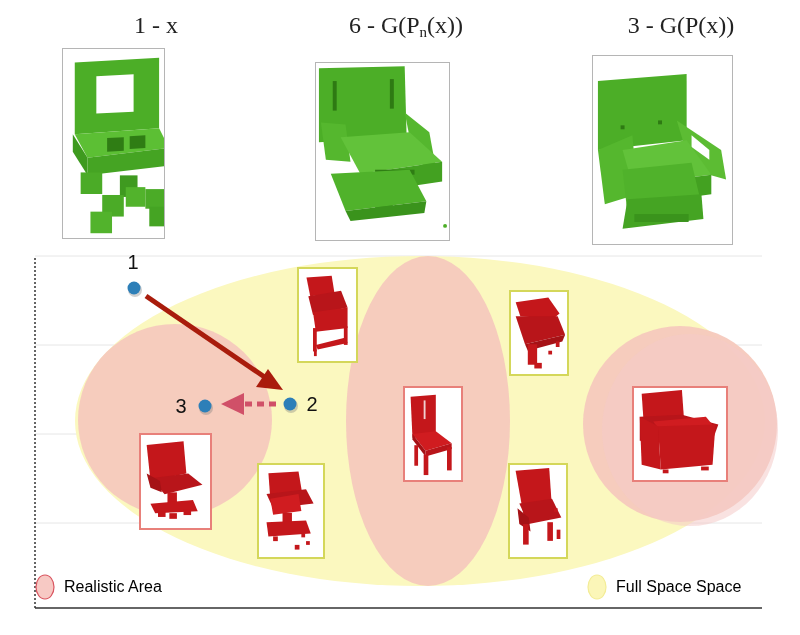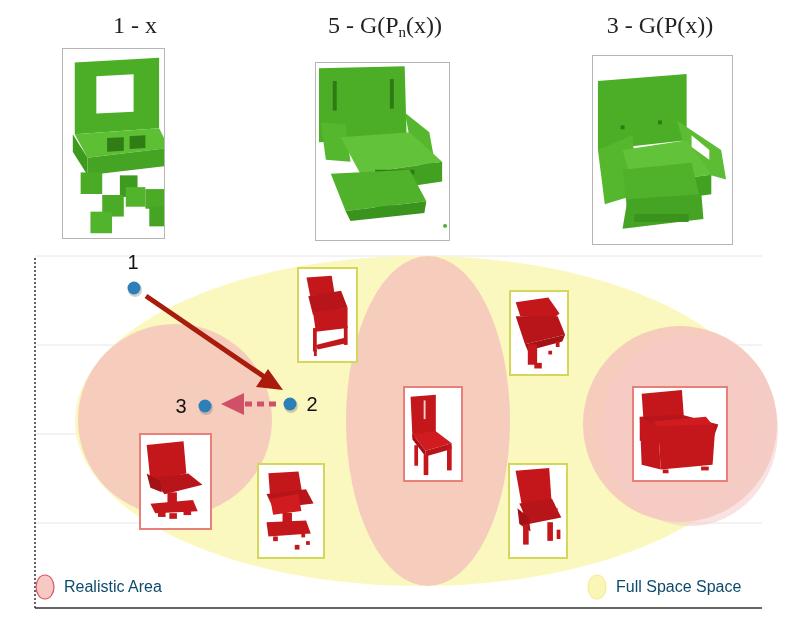--- a/index.html
+++ b/index.html
@@ -1,33 +1,33 @@
 <!DOCTYPE html>
 <html><head>
 <meta charset="utf-8">
 <style>
   html, body { margin:0; padding:0; background:#ffffff; }
   body { width:800px; height:635px; position:relative; overflow:hidden; font-family:"Liberation Sans", sans-serif; }
-  .title { position:absolute; top:12px; font-family:"Liberation Serif", serif; font-size:24px; color:#222; white-space:nowrap; transform:translateX(-50%); }
+  .title { position:absolute; top:12px; font-family:"Liberation Serif", serif; font-size:24px; color:#222; white-space:nowrap; transform:translateX(-50%);margin-left:21px; }
   .title sub { font-size:15px; vertical-align:-4px; }
   .thumb { position:absolute; border:1.5px solid #b5b5b5; background:#fff; box-sizing:border-box; overflow:hidden; }
   .thumb svg { width:100%; height:100%; display:block; }
   .diagram { position:absolute; left:0; top:0; width:800px; height:635px; }
   .mini { position:absolute; background:#fff; box-sizing:border-box; overflow:hidden; }
   .mini.yellow { border:2px solid #d4d75a; }
   .mini.pink { border:2px solid #e8807a; }
   .mini svg { width:100%; height:100%; display:block; }
   .pt-label { position:absolute; font-size:20px; color:#111; transform:translate(-50%,-50%); }
-  .legend-label { position:absolute; font-size:16px; color:#0c4a6e; white-space:nowrap; }
+  .legend-label { position:absolute; font-size:16px; color:#000000; white-space:nowrap; }
 </style>
 </head>
 <body>
 
 <div class="title" style="left:135px;"><span>1 - x</span></div>
-<div class="title" style="left:385px;"><span>5 - G(P</span><sub>n</sub><span>(x))</span></div>
+<div class="title" style="left:385px;"><span>6 - G(P</span><sub>n</sub><span>(x))</span></div>
 <div class="title" style="left:660px;text-align:center;"><span>3 - G(P(x))</span></div>
 
 <div class="thumb" style="left:62px;top:48px;width:103px;height:191px;">
   <svg viewBox="0 0 103 191">
     <polygon points="12,13 98,8 98,80 12,86" fill="#4cae27"></polygon>
     <polygon points="34,27 72,25 72,63 34,65" fill="#ffffff"></polygon>
     <polygon points="12,86 98,80 108,100 25,110" fill="#5cbf34"></polygon>
     <polygon points="10,86 25,110 25,128 10,104" fill="#3e9a1f"></polygon>
     <polygon points="25,110 108,100 108,118 25,128" fill="#45a423"></polygon>
     <polygon points="45,90 62,89 62,103 45,104" fill="#2f7d14"></polygon>

